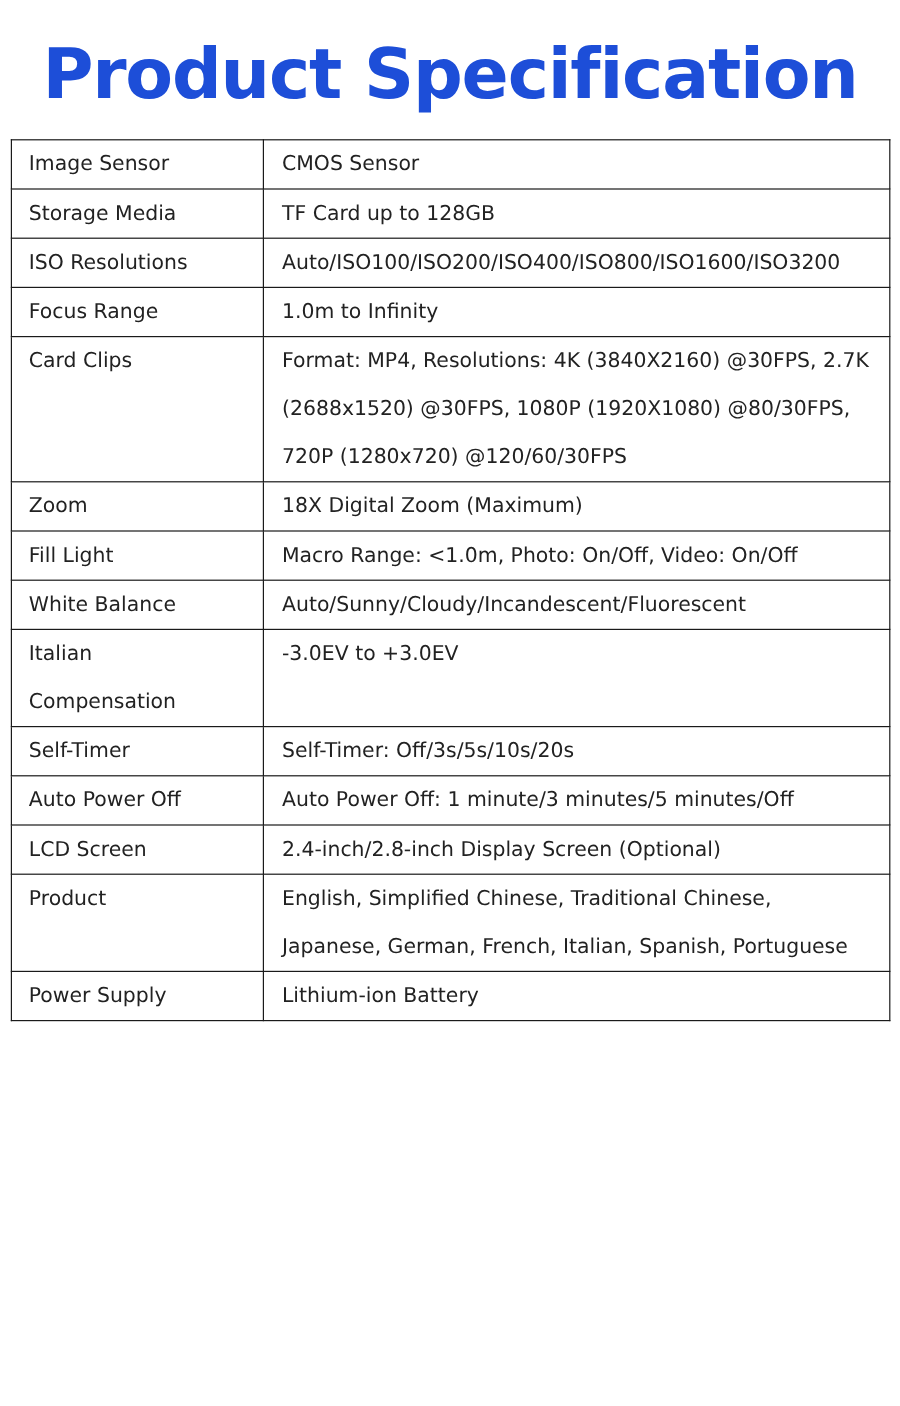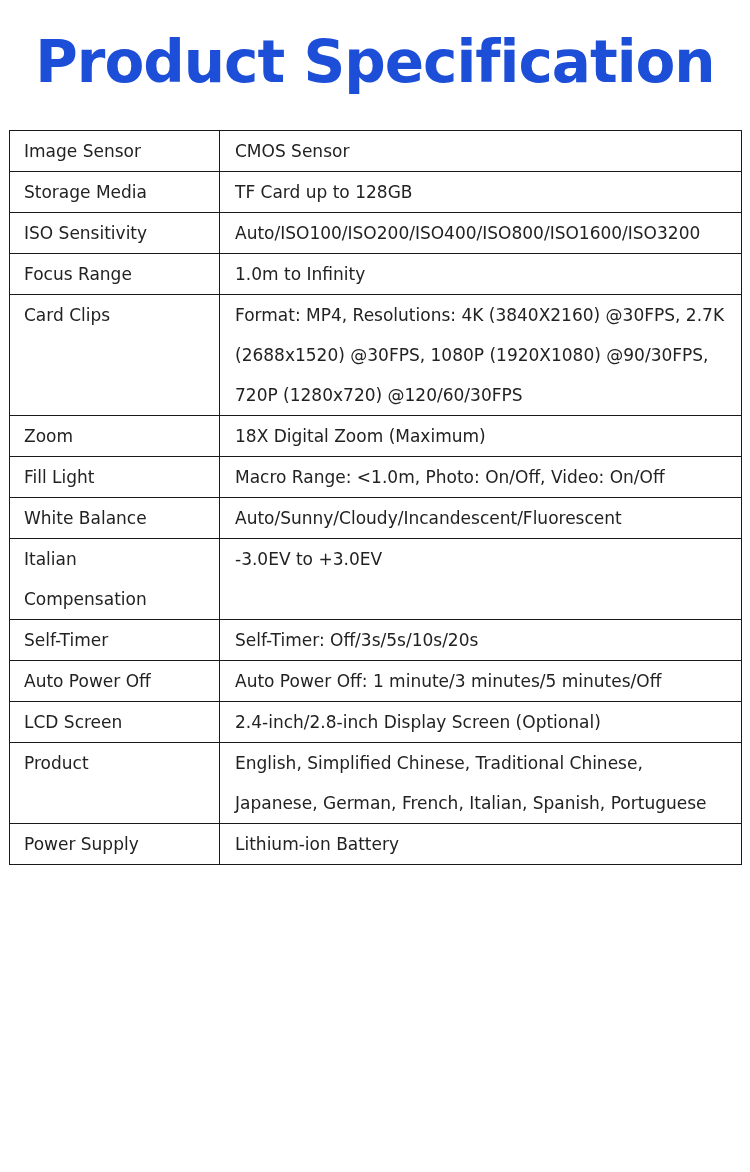--- a/index.html
+++ b/index.html
@@ -25,21 +25,21 @@
       font-weight: bold;
       font-size: 58px;
       line-height: 80px;
       letter-spacing: -1px;
       color: #1d4ed8;
       margin: 0;
     }
     .spec-table {
       position: absolute;
       left: 9px;
-      top: 130px;
+      top: 116px;
       width: 733px;
       border-collapse: collapse;
       table-layout: fixed;
     }
     .spec-table td {
       border: 1px solid #1a1a1a;
       vertical-align: top;
       padding: 0 6px 0 14px;
       font-size: 17px;
       line-height: 40px;
@@ -81,41 +81,41 @@
     <tr>
       <td class="label">
           <span class="line">Storage Media</span>
         </td>
       <td class="value">
           <span class="line">TF Card up to 128GB</span>
         </td>
     </tr>
     <tr>
       <td class="label">
-          <span class="line">ISO Sensitivity</span>
+          <span class="line">ISO Resolutions</span>
         </td>
       <td class="value">
           <span class="line">Auto/ISO100/ISO200/ISO400/ISO800/ISO1600/ISO3200</span>
         </td>
     </tr>
     <tr>
       <td class="label">
           <span class="line">Focus Range</span>
         </td>
       <td class="value">
           <span class="line">1.0m to Infinity</span>
         </td>
     </tr>
     <tr>
       <td class="label">
           <span class="line">Card Clips</span>
         </td>
       <td class="value">
         <span class="line">Format: MP4, Resolutions: 4K (3840X2160) @30FPS, 2.7K</span>
-        <span class="line">(2688x1520) @30FPS, 1080P (1920X1080) @90/30FPS,</span>
+        <span class="line">(2688x1520) @30FPS, 1080P (1920X1080) @80/30FPS,</span>
         <span class="line">720P (1280x720) @120/60/30FPS</span>
       </td>
     </tr>
     <tr>
       <td class="label">
           <span class="line">Zoom</span>
         </td>
       <td class="value">
           <span class="line">18X Digital Zoom (Maximum)</span>
         </td>

